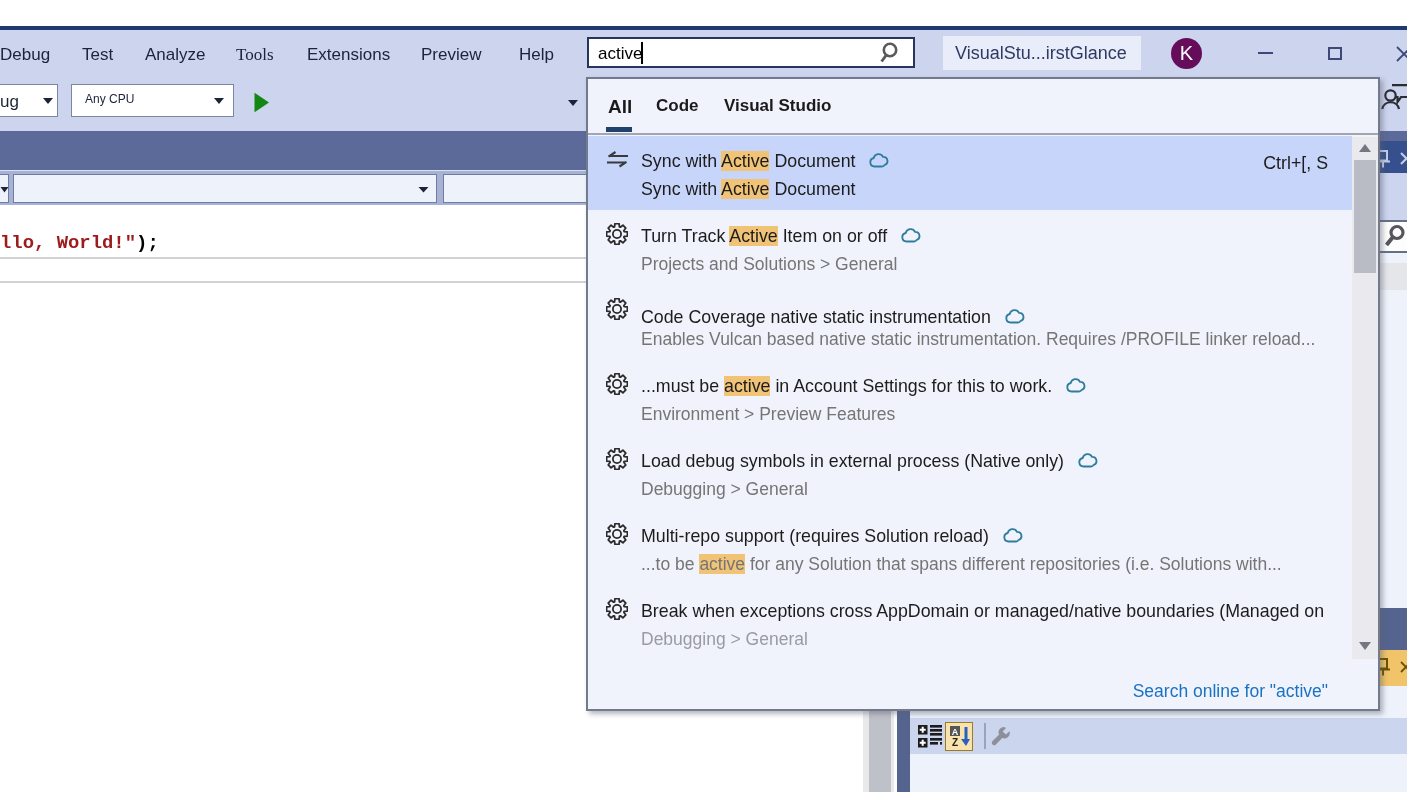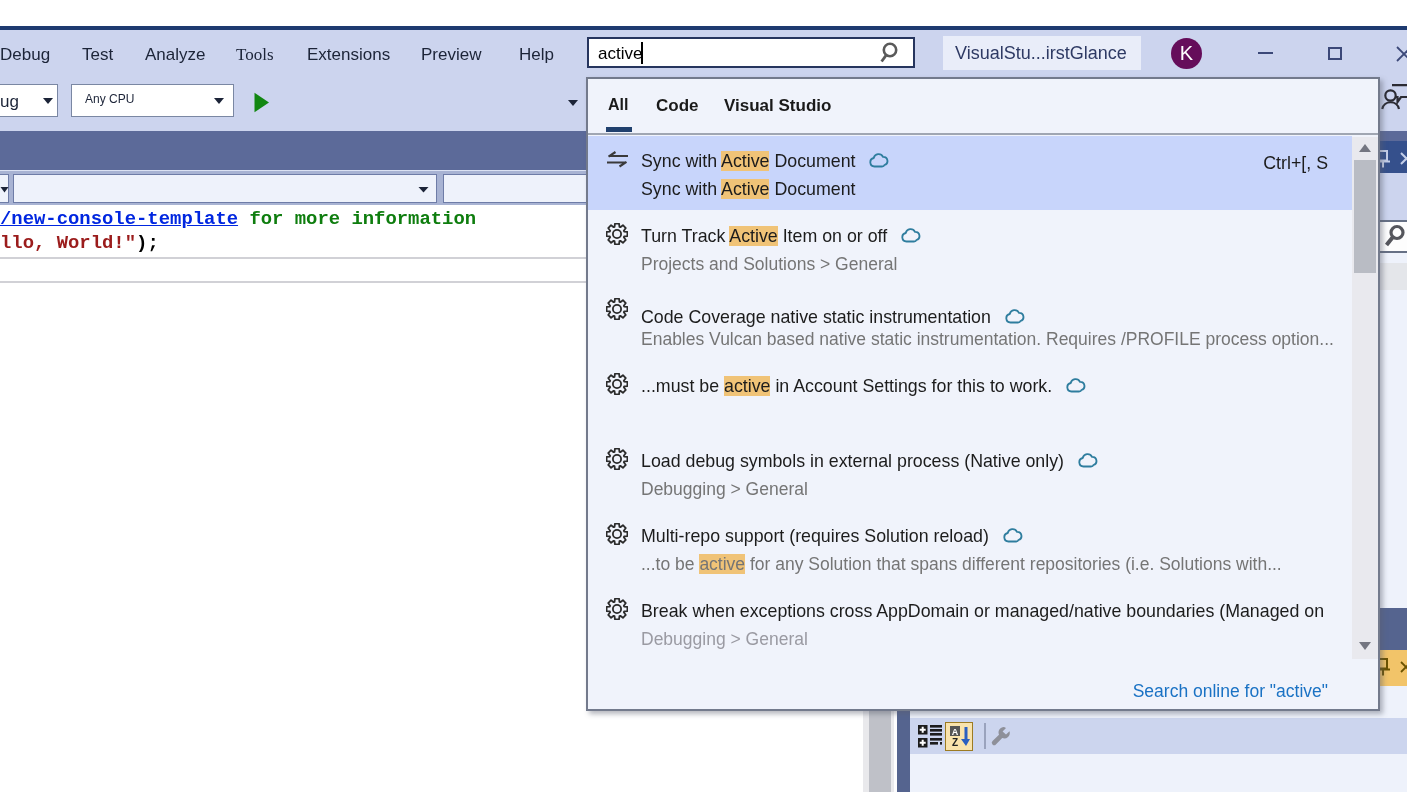--- a/index.html
+++ b/index.html
@@ -82,21 +82,20 @@
   <div class="abs" style="left:0;top:174px;width:9px;height:29px;background:#eef2fb;border:1px solid #6e7ca7;border-left:none;"></div>
   <svg class="abs" style="left:0;top:186px;" width="9" height="7" viewBox="0 0 9 7">
       <path d="M0.5 1 L8.5 1 L4.5 6.5 Z" fill="#1c2438"></path>
     </svg>
   <div class="abs" style="left:13px;top:174px;width:424px;height:29px;background:#eef2fb;border:1px solid #6e7ca7;"></div>
   <svg class="abs" style="left:418px;top:186px;" width="11" height="7" viewBox="0 0 11 7">
       <path d="M0.5 1 L10.5 1 L5.5 6.5 Z" fill="#1c2438"></path>
     </svg>
   <div class="abs" style="left:443px;top:174px;width:170px;height:29px;background:#eef2fb;border:1px solid #6e7ca7;"></div>
 
-  <div class="abs" style="left:0;top:208px;font-family:'Liberation Mono',monospace;font-size:18.9px;font-weight:bold;white-space:pre;"><span style="color:#0026e0;text-decoration:underline;">/new-console-template</span><span style="color:#0e7d0e;"> for more information</span></div>
   <div class="abs" style="left:0;top:232px;font-family:'Liberation Mono',monospace;font-size:18.9px;font-weight:bold;white-space:pre;"><span style="color:#9b1c1c;">llo, World!"</span><span style="color:#000;">);</span></div>
 
   <div class="abs" style="left:0;top:257px;width:600px;height:26px;border-top:2px solid #d1d1d6;border-bottom:2px solid #d1d1d6;"></div>
 
   <div class="abs" style="left:863px;top:172px;width:31px;height:620px;background:#e9e9ec;"></div>
   <div class="abs" style="left:869px;top:600px;width:22px;height:192px;background:#bfc1c8;"></div>
   <div class="abs" style="left:894px;top:172px;width:3px;height:620px;background:#fdfdfe;"></div>
 
   <div class="abs" style="left:897px;top:711px;width:13px;height:81px;background:#55648f;"></div>
 
@@ -160,21 +159,21 @@
     <line x1="0" y1="11.5" x2="13" y2="11.5" stroke="#6b5200" stroke-width="2"></line>
     <line x1="6" y1="12" x2="6" y2="17.5" stroke="#6b5200" stroke-width="2"></line>
   </svg>
   <svg class="abs" style="left:1400px;top:661px;" width="12" height="12" viewBox="0 0 12 12">
     <line x1="1" y1="1" x2="11" y2="11" stroke="#6b5200" stroke-width="1.8"></line>
     <line x1="11" y1="1" x2="1" y2="11" stroke="#6b5200" stroke-width="1.8"></line>
   </svg>
   <div class="abs" style="left:1380px;top:686px;width:27px;height:25px;background:#eef2fb;"></div>
 
   <div id="popup" class="abs" style="left:586px;top:77px;width:794px;height:634px;background:#f0f3fb;border:2px solid #737a8c;box-shadow:3px 3px 5px rgba(90,95,110,0.45);">
-    <span class="abs" style="left:20px;top:17px;font-size:16px;font-weight:bold;color:#1a1a1a;">All</span>
+    <span class="abs" style="left:20px;top:17px;font-size:19px;font-weight:bold;color:#1a1a1a;">All</span>
     <span class="abs" style="left:68px;top:17px;font-size:17px;font-weight:bold;color:#1a1a1a;">Code</span>
     <span class="abs" style="left:136px;top:17px;font-size:17px;font-weight:bold;color:#1a1a1a;">Visual Studio</span>
     <div class="abs" style="left:18px;top:48px;width:26px;height:4.5px;background:#20406e;"></div>
     <div class="abs" style="left:0;top:54px;width:790px;height:1.5px;background:#a0a6b2;"></div>
 
     <div class="abs" style="left:0;top:57px;width:764px;height:74px;background:#c8d5fb;"></div>
 
     <svg class="abs" style="left:18px;top:72px;" width="23" height="17" viewBox="0 0 23 17">
       <path d="M22 5 L3.5 5 M2.5 5.6 L9.5 1" fill="none" stroke="#3a3a3a" stroke-width="2.1"></path>
       <path d="M1 11.5 L19.5 11.5 M20.5 10.9 L13.5 15.5" fill="none" stroke="#3a3a3a" stroke-width="2.1"></path>
@@ -192,28 +191,29 @@
           <path d="M5.5 13.5 a4.3 4.3 0 0 1 -0.8 -8.5 a5 5 0 0 1 9.3 -1.2 a4.2 4.2 0 0 1 1.5 8.2 q-0.6 1.5 -2.5 1.5 Z" fill="none" stroke="#2e7d9e" stroke-width="1.8"></path>
         </svg></div>
     <div class="abs subtext" style="left:53px;top:175px;">Projects and Solutions &gt; General</div>
 
     <svg class="abs" style="left:18px;top:219px;" width="22" height="22" viewBox="0 0 22 22">
         <use href="#gearsym"></use>
       </svg>
     <div class="abs rowtext" style="left:53px;top:228px;">Code Coverage native static instrumentation<svg class="cloud" width="20" height="15" viewBox="0 0 20 15">
           <path d="M5.5 13.5 a4.3 4.3 0 0 1 -0.8 -8.5 a5 5 0 0 1 9.3 -1.2 a4.2 4.2 0 0 1 1.5 8.2 q-0.6 1.5 -2.5 1.5 Z" fill="none" stroke="#2e7d9e" stroke-width="1.8"></path>
         </svg></div>
-    <div class="abs subtext" style="left:53px;top:250px;">Enables Vulcan based native static instrumentation. Requires /PROFILE process option...</div>
+    <div class="abs subtext" style="left:53px;top:250px;">Enables Vulcan based native static instrumentation. Requires /PROFILE linker reload...</div>
 
     <svg class="abs" style="left:18px;top:294px;" width="22" height="22" viewBox="0 0 22 22">
         <use href="#gearsym"></use>
       </svg>
     <div class="abs rowtext" style="left:53px;top:297px;">...must be <span class="hl">active</span> in Account Settings for this to work.<svg class="cloud" width="20" height="15" viewBox="0 0 20 15">
           <path d="M5.5 13.5 a4.3 4.3 0 0 1 -0.8 -8.5 a5 5 0 0 1 9.3 -1.2 a4.2 4.2 0 0 1 1.5 8.2 q-0.6 1.5 -2.5 1.5 Z" fill="none" stroke="#2e7d9e" stroke-width="1.8"></path>
         </svg></div>
+    <div class="abs subtext" style="left:53px;top:325px;">Environment &gt; Preview Features</div>
 
     <svg class="abs" style="left:18px;top:369px;" width="22" height="22" viewBox="0 0 22 22">
         <use href="#gearsym"></use>
       </svg>
     <div class="abs rowtext" style="left:53px;top:372px;">Load debug symbols in external process (Native only)<svg class="cloud" width="20" height="15" viewBox="0 0 20 15">
           <path d="M5.5 13.5 a4.3 4.3 0 0 1 -0.8 -8.5 a5 5 0 0 1 9.3 -1.2 a4.2 4.2 0 0 1 1.5 8.2 q-0.6 1.5 -2.5 1.5 Z" fill="none" stroke="#2e7d9e" stroke-width="1.8"></path>
         </svg></div>
     <div class="abs subtext" style="left:53px;top:400px;">Debugging &gt; General</div>
 
     <svg class="abs" style="left:18px;top:444px;" width="22" height="22" viewBox="0 0 22 22">

